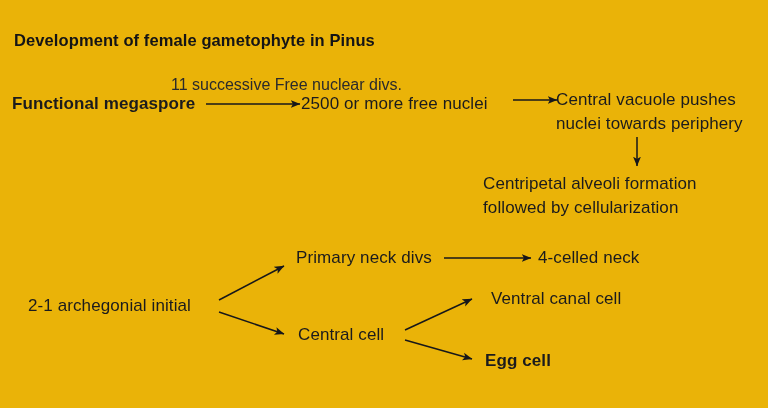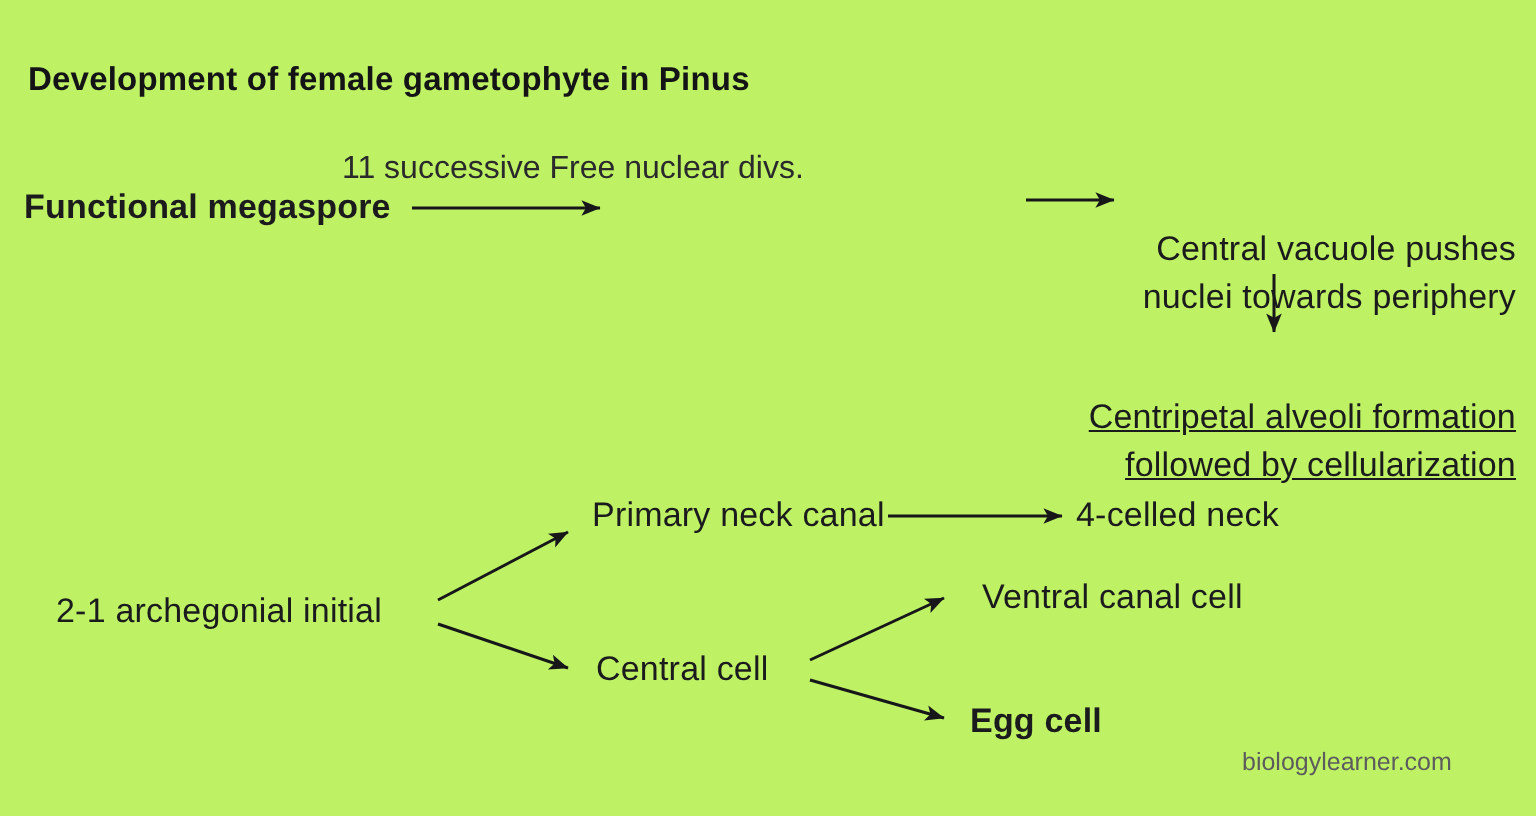--- a/index.html
+++ b/index.html
@@ -4,37 +4,36 @@
 <style>
   html, body {
     margin: 0;
     padding: 0;
     background: #ffffff;
   }
   #canvas {
     position: relative;
     width: 768px;
     height: 408px;
-    background: #bef264;
+    background: #eab308;
     font-family: "Liberation Sans", sans-serif;
     color: #1b1b1d;
     overflow: hidden;
   }
   .node {
     position: absolute;
     font-size: 17px;
     line-height: 24px;
     color: #1b1b1d;
     white-space: nowrap;
     letter-spacing: 0.1px;
   }
   .node.wrap {
     white-space: normal;
-    text-align: right;
-    margin-top: 25px;
+    text-align: left;
   }
   #diagram-title {
     position: absolute;
     left: 14px;
     top: 31px;
     font-size: 16.5px;
     font-weight: bold;
     letter-spacing: 0.1px;
     color: #141416;
   }
@@ -86,32 +85,32 @@
       <line x1="444" y1="258" x2="531" y2="258"></line>
       <line x1="405" y1="330" x2="472" y2="299"></line>
       <line x1="405" y1="340" x2="472" y2="359"></line>
     </g>
   </svg>
 
   <div class="node" id="node-functional-megaspore" style="left:12px; top:92px;font-weight:bold;">Functional megaspore</div>
 
   <div id="edge-label-divisions">11 successive Free nuclear divs.</div>
 
+  <div class="node" id="node-free-nuclei" style="left:301px; top:92px;">2500 or more free nuclei</div>
 
   <div class="node wrap" id="node-central-vacuole" style="left:556px; top:88px; width:202px;">Central vacuole pushes nuclei towards periphery</div>
 
-  <div class="node wrap" id="node-centripetal-alveoli" style="left:504px; top:172px; width:254px;text-decoration:underline;">Centripetal alveoli formation followed by cellularization</div>
+  <div class="node wrap" id="node-centripetal-alveoli" style="left:483px; top:172px; width:254px;">Centripetal alveoli formation followed by cellularization</div>
 
   <div class="node" id="node-archegonial-initial" style="left:28px; top:294px;">2-1 archegonial initial</div>
 
-  <div class="node" id="node-primary-neck-cell" style="left:296px; top:246px;">Primary neck canal</div>
+  <div class="node" id="node-primary-neck-cell" style="left:296px; top:246px;">Primary neck divs</div>
 
   <div class="node" id="node-four-celled-neck" style="left:538px; top:246px;text-align:right;">4-celled neck</div>
 
   <div class="node" id="node-central-cell" style="left:298px; top:323px;">Central cell</div>
 
   <div class="node" id="node-ventral-canal-cell" style="left:478px; top:287px;margin-left:13px;">Ventral canal cell</div>
 
   <div class="node" id="node-egg-cell" style="left:485px; top:349px;font-weight:bold;">Egg cell</div>
 
-  <div id="watermark">biologylearner.com</div>
 
 </div>
 
 </body></html>

